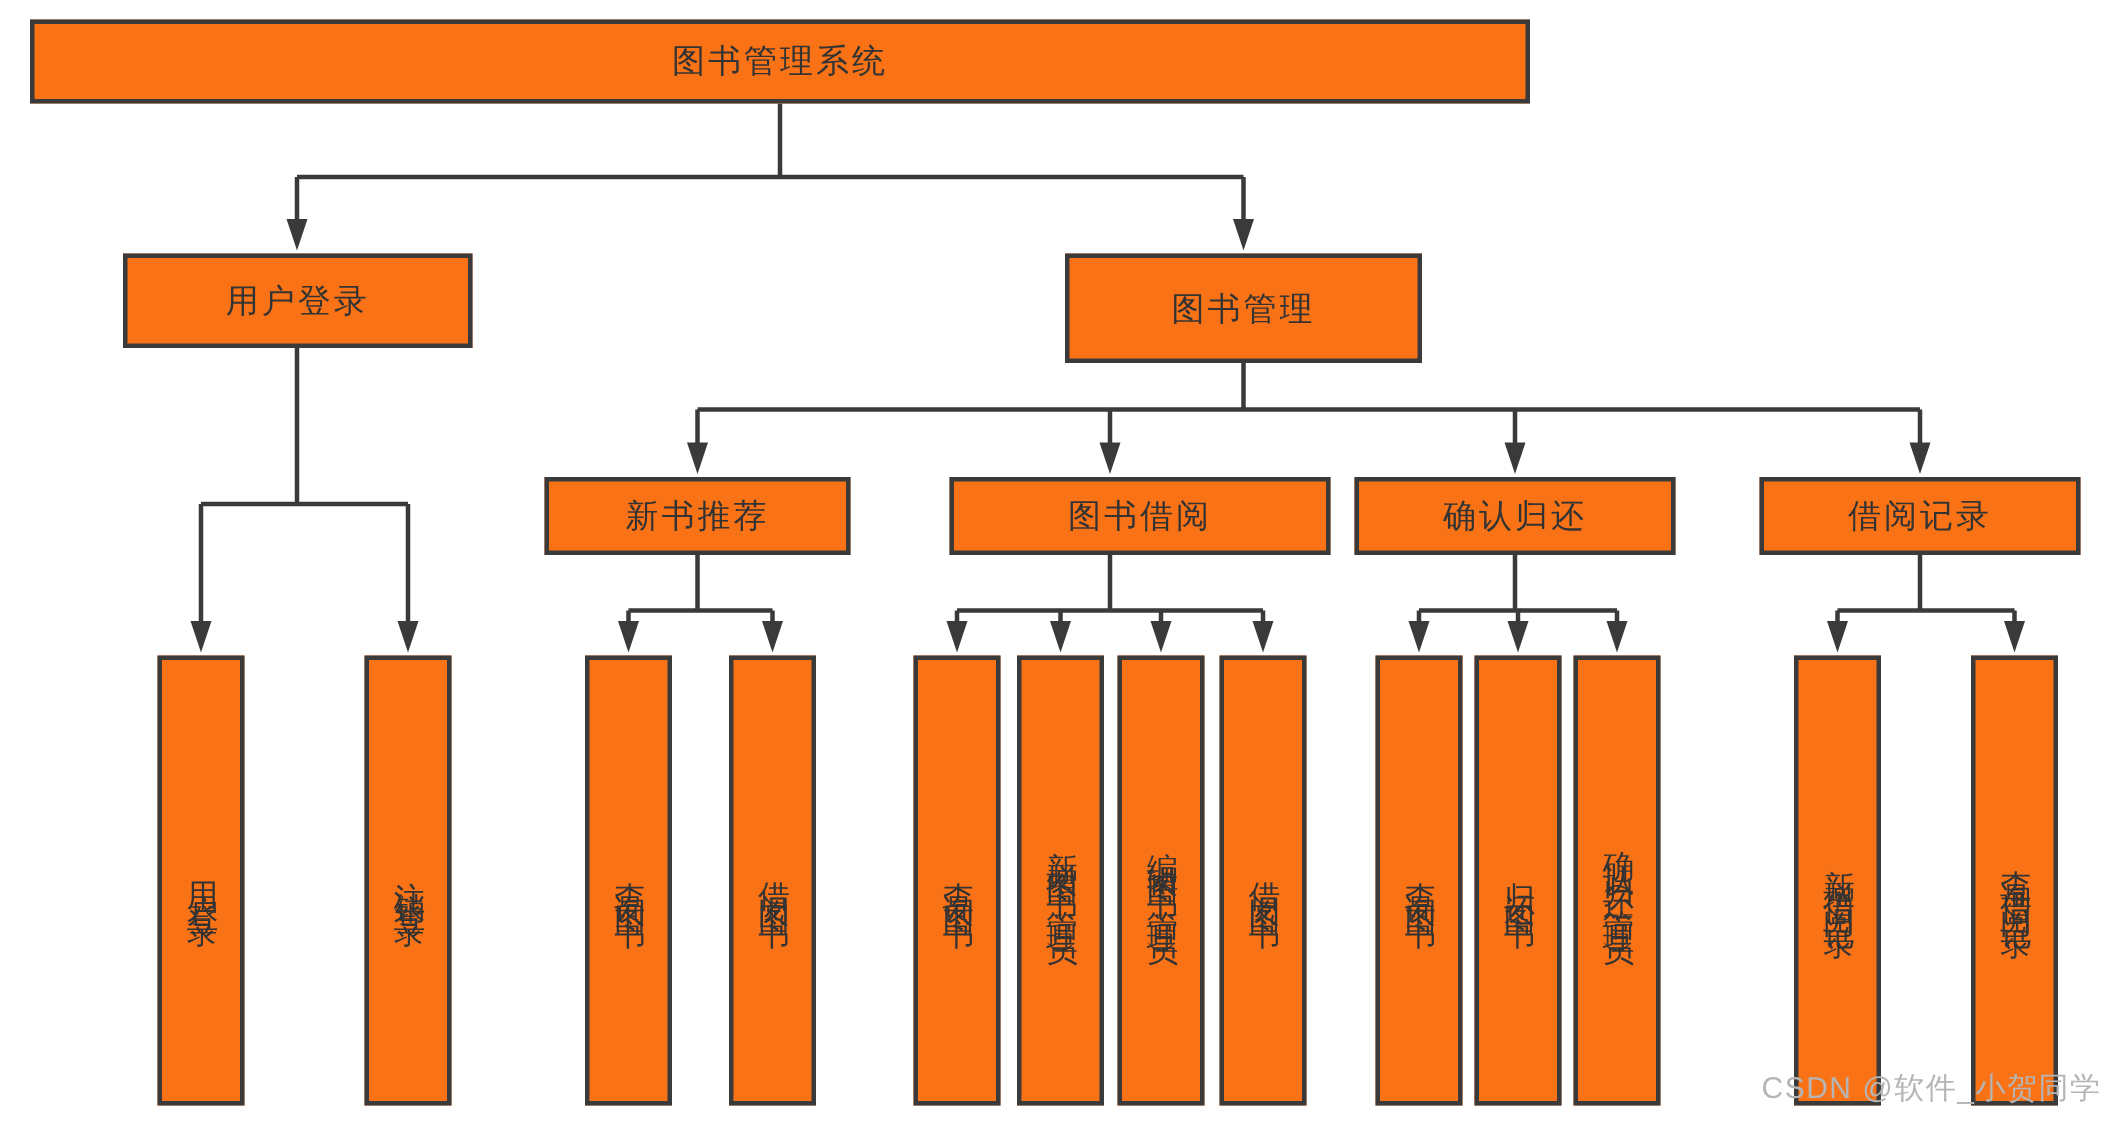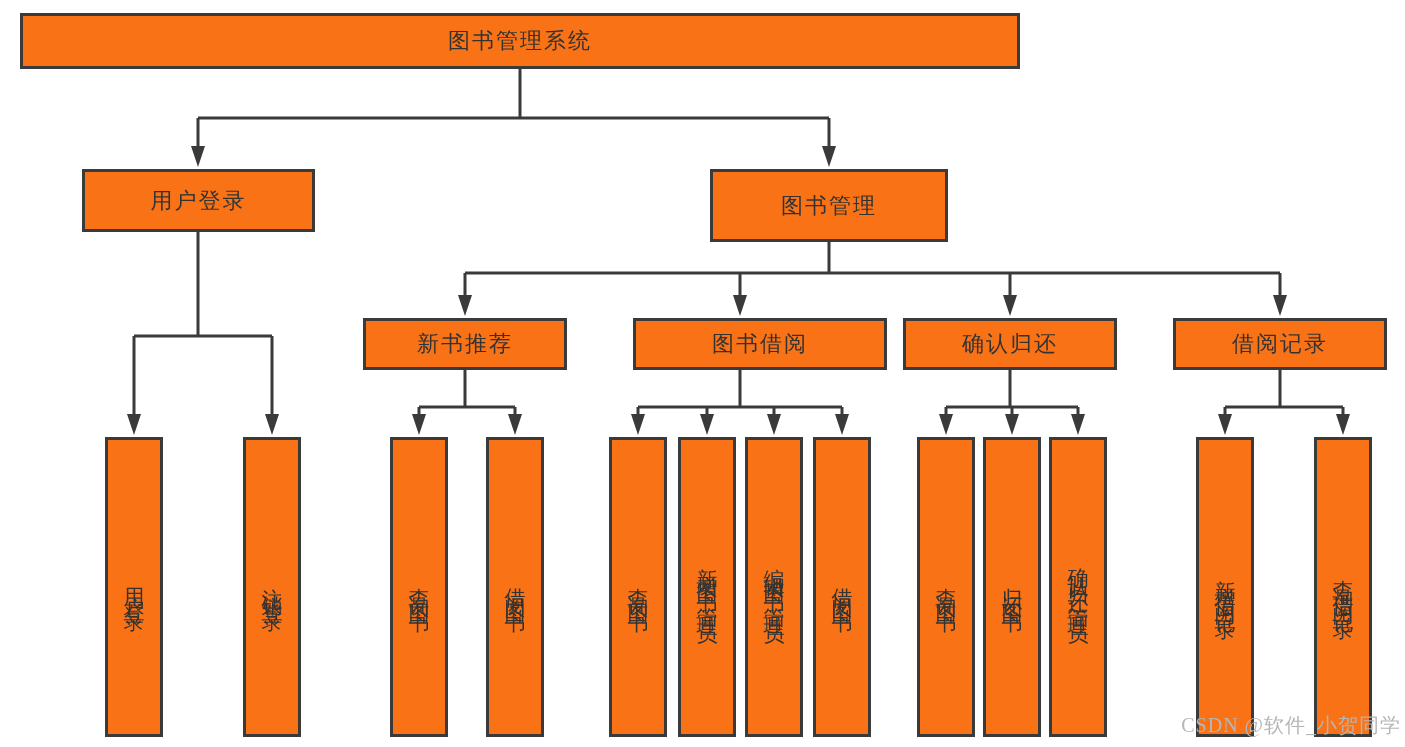--- a/index.html
+++ b/index.html
@@ -14,21 +14,21 @@
   }
   .hbox .lbl {
     font-size:22px; letter-spacing:2px; color:#333333; white-space:nowrap;
   }
   .vbox .lbl {
     writing-mode:vertical-rl; text-orientation:mixed;
     font-size:21px; letter-spacing:8px; color:#333333; white-space:nowrap;
   }
   .watermark {
     position:absolute; right:4px; top:712px; font-size:20px;
-    color:#b5b5b5; letter-spacing:1px; z-index:6; white-space:nowrap;font-family:Liberation Serif, serif;
+    color:#b5b5b5; letter-spacing:1px; z-index:6; white-space:nowrap;
   }
 </style>
 </head>
 <body>
 
 <div class="canvas">
 
   <svg class="wires" viewBox="0 0 1405 747">
     <g stroke="#3a3a3a" stroke-width="3" fill="none">
       <path d="M520 69 V118 M198 118 H829 M198 118 V150 M829 118 V150"></path>

